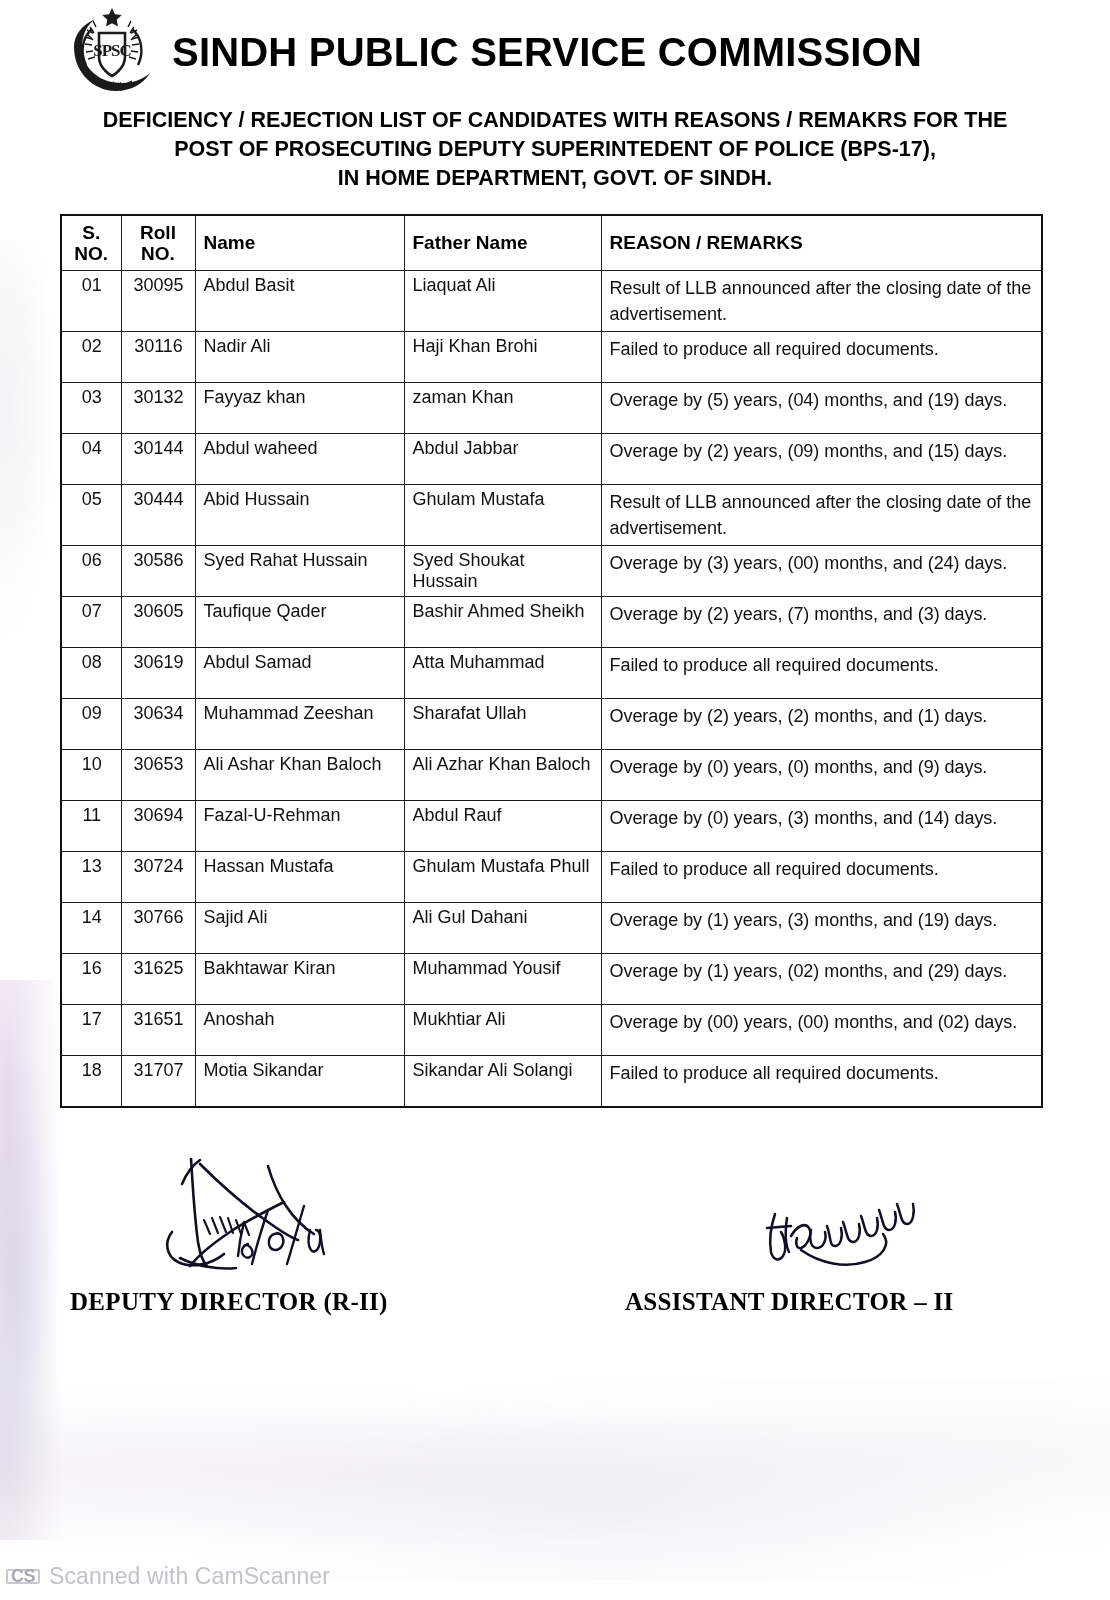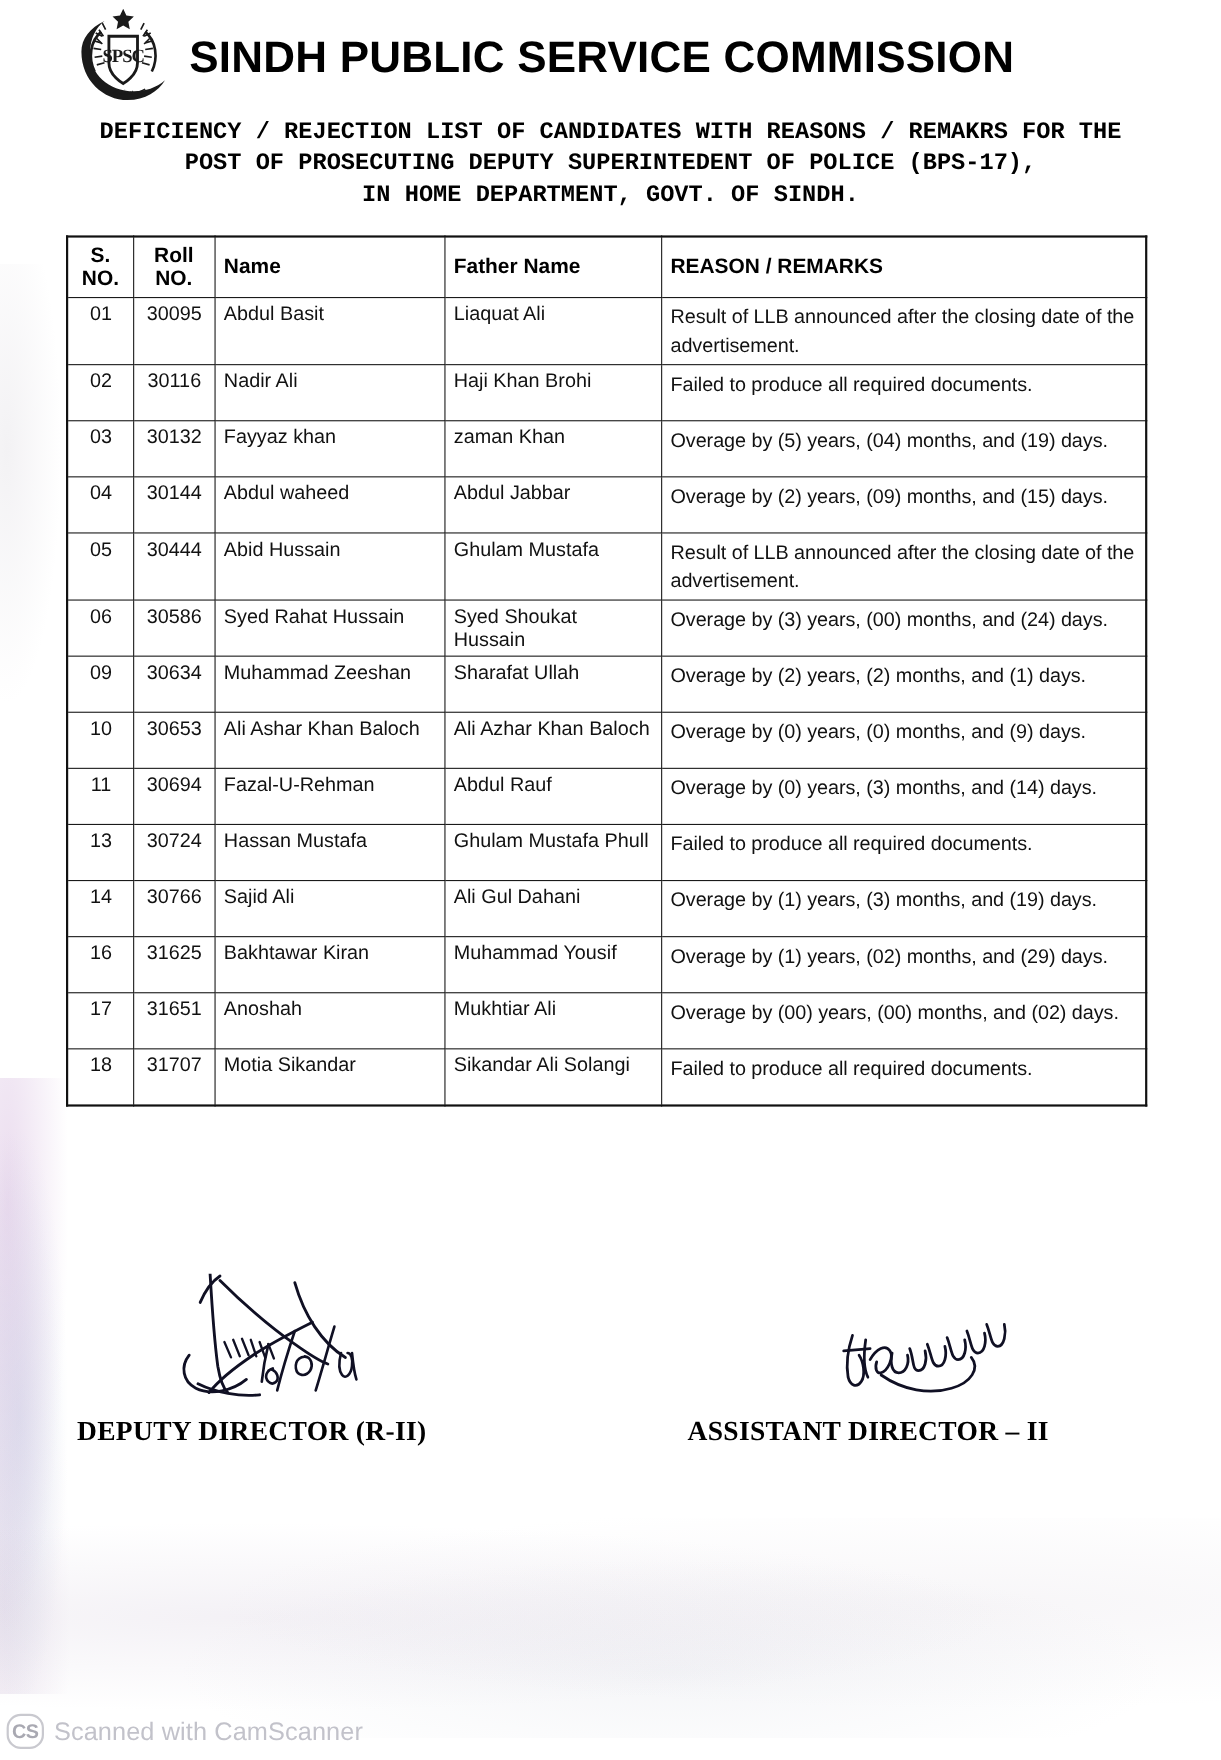--- a/index.html
+++ b/index.html
@@ -73,21 +73,21 @@
     font-family: "Liberation Sans", sans-serif;
     font-weight: bold;
     font-size: 40px;
     letter-spacing: .2px;
     color: #000;
     white-space: nowrap;
   }
   .subtitle {
     margin-top: 2px;
     text-align: center;
-    font-family: Liberation Mono, monospace;
+    font-family: Liberation Sans, sans-serif;
     font-weight: bold;
     font-size: 21.5px;
     line-height: 29px;
     color: #000;
     padding: 0 70px;
   }
   .subtitle .l2 { display: block; }
   .subtitle .l3 { display: block; }
 
   
@@ -189,23 +189,23 @@
   
   .cam {
     position: absolute;
     left: 6px;
     bottom: 10px;
     display: flex;
     align-items: center;
     gap: 9px;
   }
   .cam-badge {
-    width: 34px; height: 32px;
+    width: 34px; height: 15px;
     border: 2.4px solid #c9c9cf;
-    border-radius: 13px;
+    border-radius: 2px;
     display: flex;
     align-items: center;
     justify-content: center;
     font-family: "Liberation Sans", sans-serif;
     font-weight: bold;
     font-size: 18px;
     color: #a9a9b2;
     letter-spacing: -.5px;
     box-sizing: border-box;
   }
@@ -320,20 +320,34 @@
             <td class="c-name">Abid Hussain</td>
             <td class="c-father">Ghulam Mustafa</td>
             <td class="c-reason">Result of LLB announced after the closing date of the advertisement.</td>
           </tr>
           <tr>
             <td class="c-sno">06</td>
             <td class="c-roll">30586</td>
             <td class="c-name">Syed Rahat Hussain</td>
             <td class="c-father">Syed Shoukat Hussain</td>
             <td class="c-reason">Overage by (3) years, (00) months, and (24) days.</td>
+          </tr>
+          <tr>
+            <td class="c-sno">07</td>
+            <td class="c-roll">30605</td>
+            <td class="c-name">Taufique Qader</td>
+            <td class="c-father">Bashir Ahmed Sheikh</td>
+            <td class="c-reason">Overage by (2) years, (7) months, and (3) days.</td>
+          </tr>
+          <tr>
+            <td class="c-sno">08</td>
+            <td class="c-roll">30619</td>
+            <td class="c-name">Abdul Samad</td>
+            <td class="c-father">Atta Muhammad</td>
+            <td class="c-reason">Failed to produce all required documents.</td>
           </tr>
           <tr>
             <td class="c-sno">09</td>
             <td class="c-roll">30634</td>
             <td class="c-name">Muhammad Zeeshan</td>
             <td class="c-father">Sharafat Ullah</td>
             <td class="c-reason">Overage by (2) years, (2) months, and (1) days.</td>
           </tr>
           <tr>
             <td class="c-sno">10</td>

